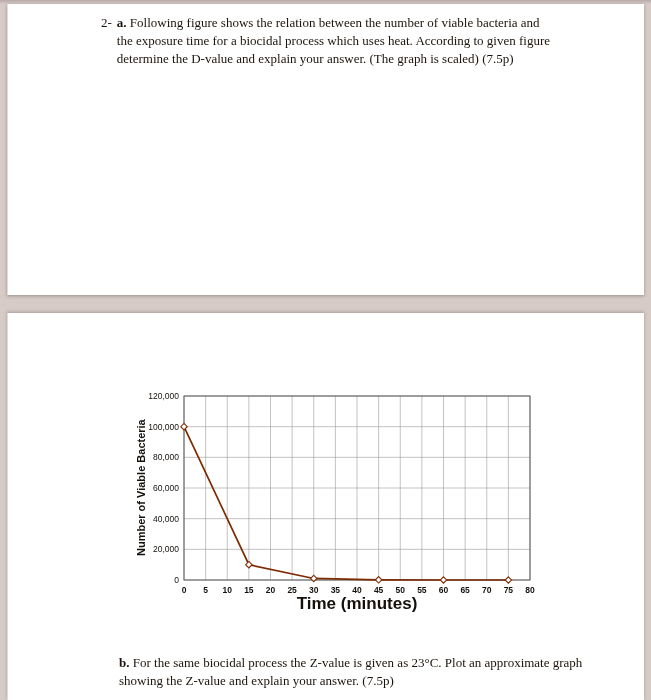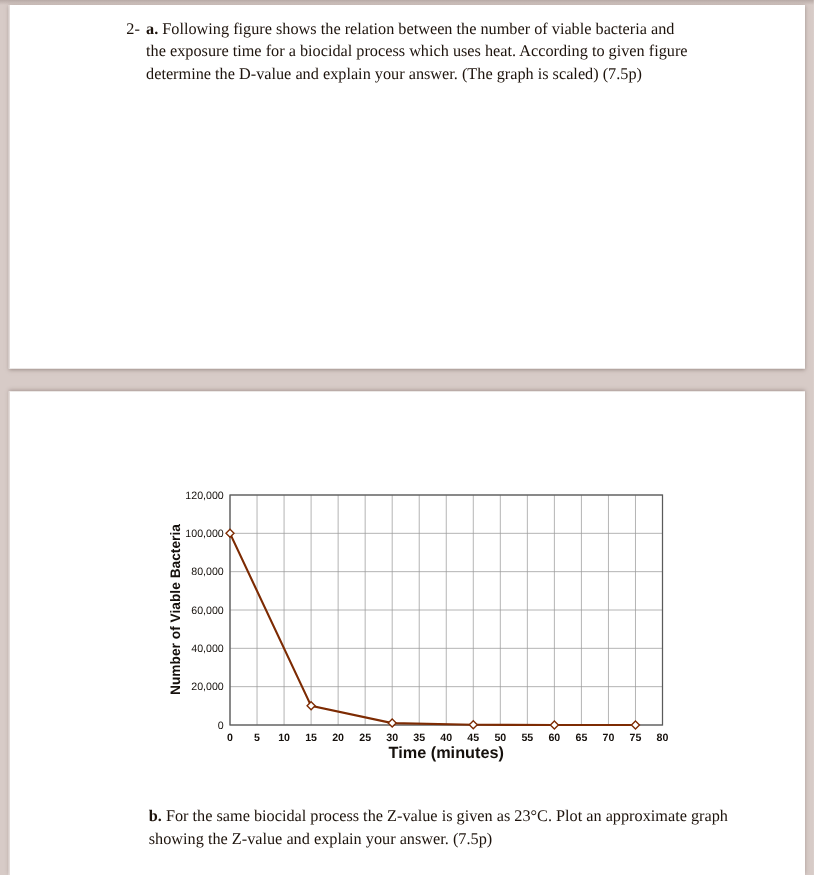--- a/index.html
+++ b/index.html
@@ -36,21 +36,21 @@
     position: absolute;
     display: flex;
     gap: 5px;
     color: #1d130c;
     font-size: 13px;
     line-height: 1.38;
   }
   .question .qnum { flex: 0 0 auto; }
   .question .qbody b { font-weight: bold; }
   .q-a { left: 93px; top: 10px; width: 455px; }
-  .q-b { left: 111px; top: 331px; width: 478px; }
+  .q-b { left: 111px; top: 341px; width: 478px; }
 
   .chart-svg-wrap {
     position: absolute;
     left: 115px;
     top: 73px;
     width: 420px;
     height: 215px;
   }
   .y-axis-title {
     position: absolute;
@@ -70,21 +70,21 @@
     white-space: nowrap;
   }
   .x-axis-title {
     position: absolute;
     left: 176px;
     top: 281px;
     width: 346px;
     text-align: center;
     font-family: "Liberation Sans", sans-serif;
     font-weight: bold;
-    font-size: 13px;
+    font-size: 17px;
     color: #15100c;
   }
   svg text {
     font-family: "Liberation Sans", sans-serif;
     fill: #15100c;
   }
 </style>
 </head>
 <body>
 

